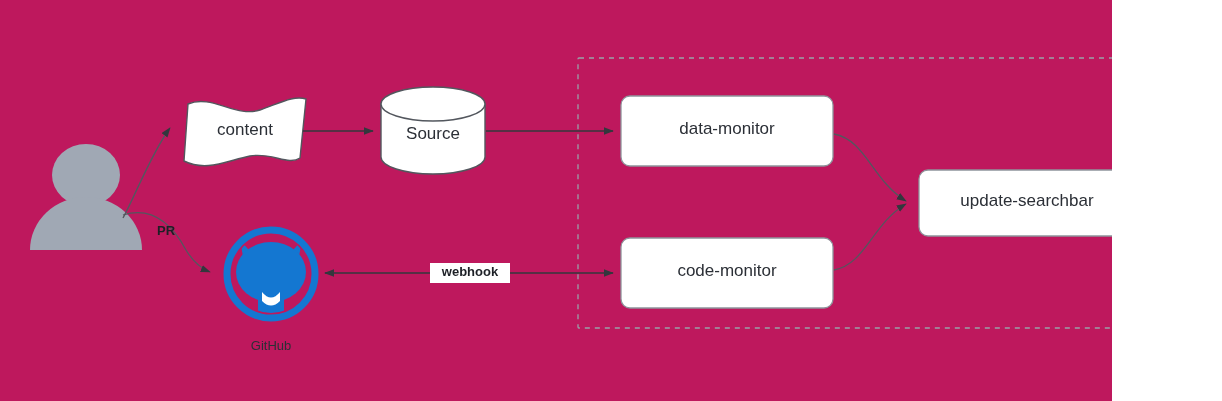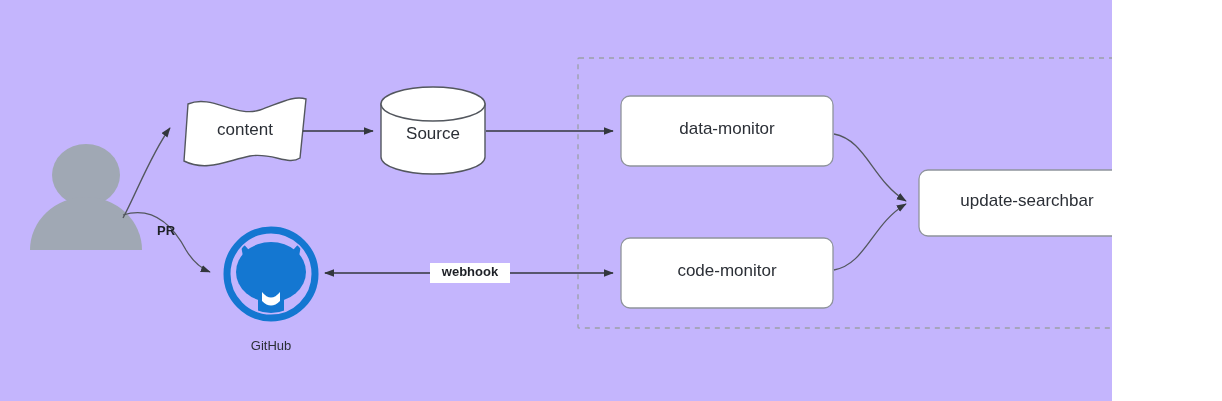--- a/index.html
+++ b/index.html
@@ -7,21 +7,21 @@
     padding: 0;
     background: #ffffff;
   }
   body {
     font-family: "Liberation Sans", sans-serif;
   }
   #canvas {
     position: relative;
     width: 1112px;
     height: 401px;
-    background: #c4b5fd;
+    background: #be185d;
     overflow: hidden;
   }
   #canvas svg {
     position: absolute;
     top: 0;
     left: 0;
   }
   .node-label {
     font-family: "Liberation Sans", sans-serif;
     font-size: 17px;

